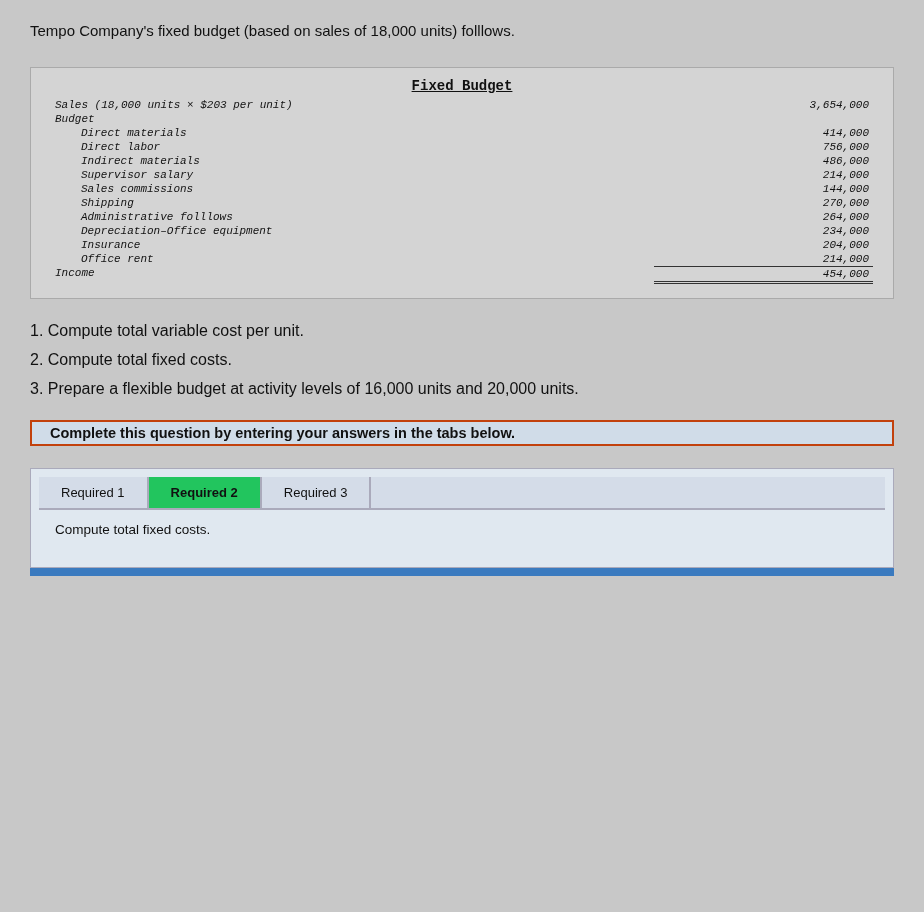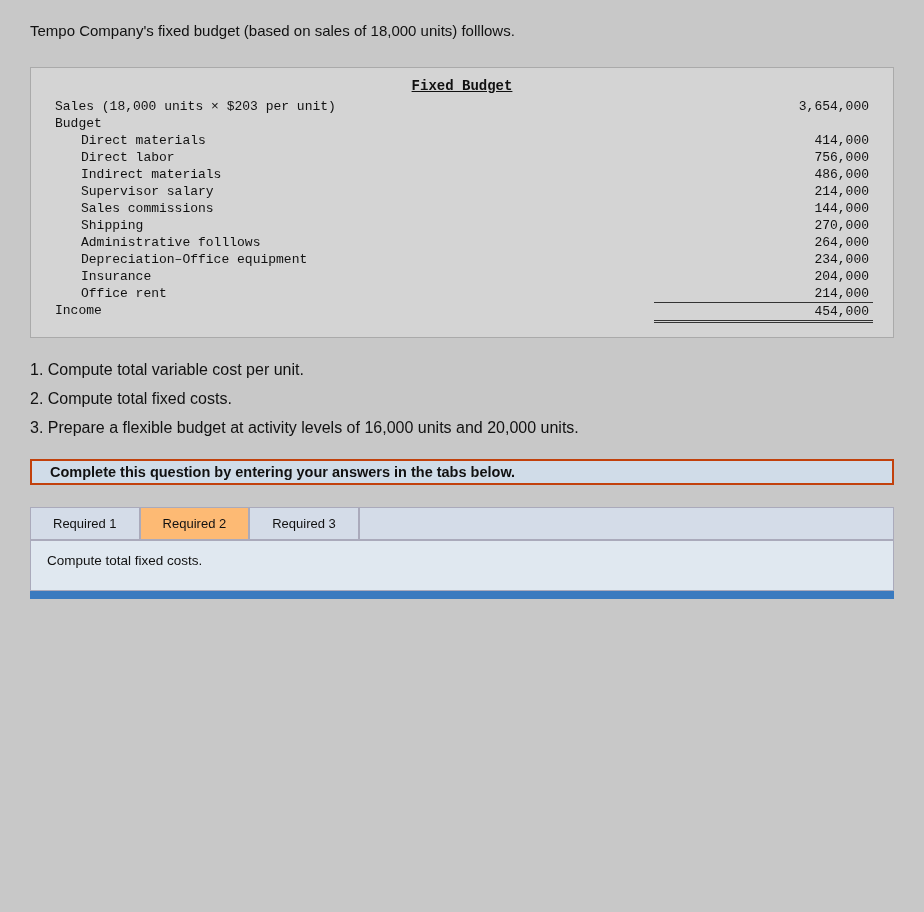--- a/index.html
+++ b/index.html
@@ -31,22 +31,23 @@
       font-size: 14px;
       margin-bottom: 4px;
       text-decoration: underline;
     }
     .budget-table {
       width: 100%;
       border-collapse: collapse;
     }
     .budget-table td {
       padding: 1px 4px;
-      font-size: 13px;
+      font-size: 11px;
       vertical-align: top;
+      font-style: italic;
     }
     .label-col { width: 55%; }
     .value-col { width: 20%; text-align: right; }
     .indent1 { padding-left: 30px !important; }
     .underline-val { border-bottom: 1px solid #333; }
     .double-underline-val { border-bottom: 3px double #333; }
 
     .questions-section {
       font-family: Arial, sans-serif;
       font-size: 16px;
@@ -62,40 +63,40 @@
       font-family: Arial, sans-serif;
       font-size: 14.5px;
       font-weight: bold;
       margin-bottom: 22px;
       color: #111;
     }
 
     .tabs-area {
       background-color: #e0e8f0;
       border: 1px solid #aab;
-      padding: 0;
+      padding: 8px;
     }
     .tabs-row {
       display: flex;
       border-bottom: 2px solid #aab;
       background-color: #d4dce8;
     }
     .tab {
       padding: 8px 22px;
       font-family: Arial, sans-serif;
       font-size: 13px;
       border-right: 2px solid #aab;
       cursor: pointer;
       background-color: #d4dce8;
       color: #111;
       user-select: none;
     }
     .tab.active {
-      background-color: #fdba74;
-      font-weight: normal;
+      background-color: #22c55e;
+      font-weight: bold;
     }
     .tab-content {
       padding: 12px 16px;
       font-family: Arial, sans-serif;
       font-size: 13.5px;
       background-color: #e0e8f0;
     }
     .tab-content-label {
       margin-bottom: 10px;
       color: #111;

